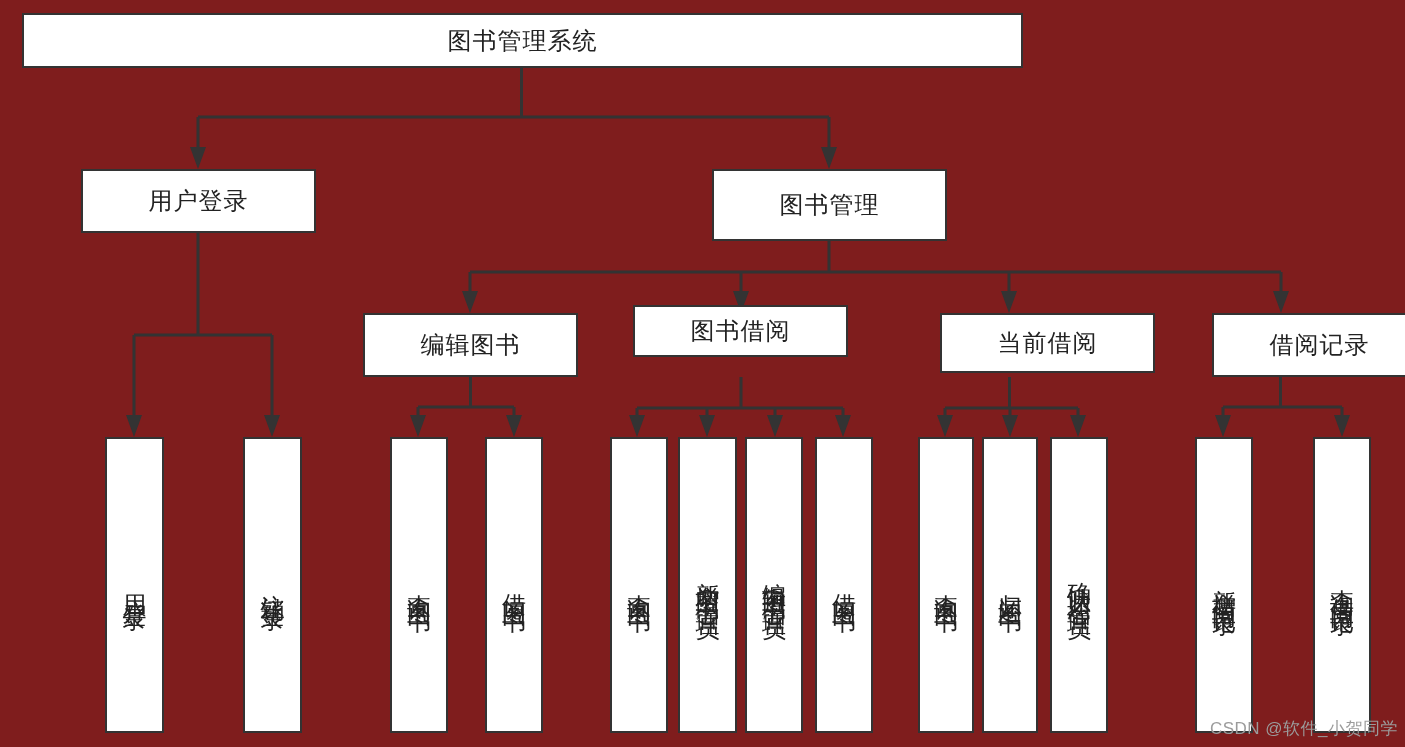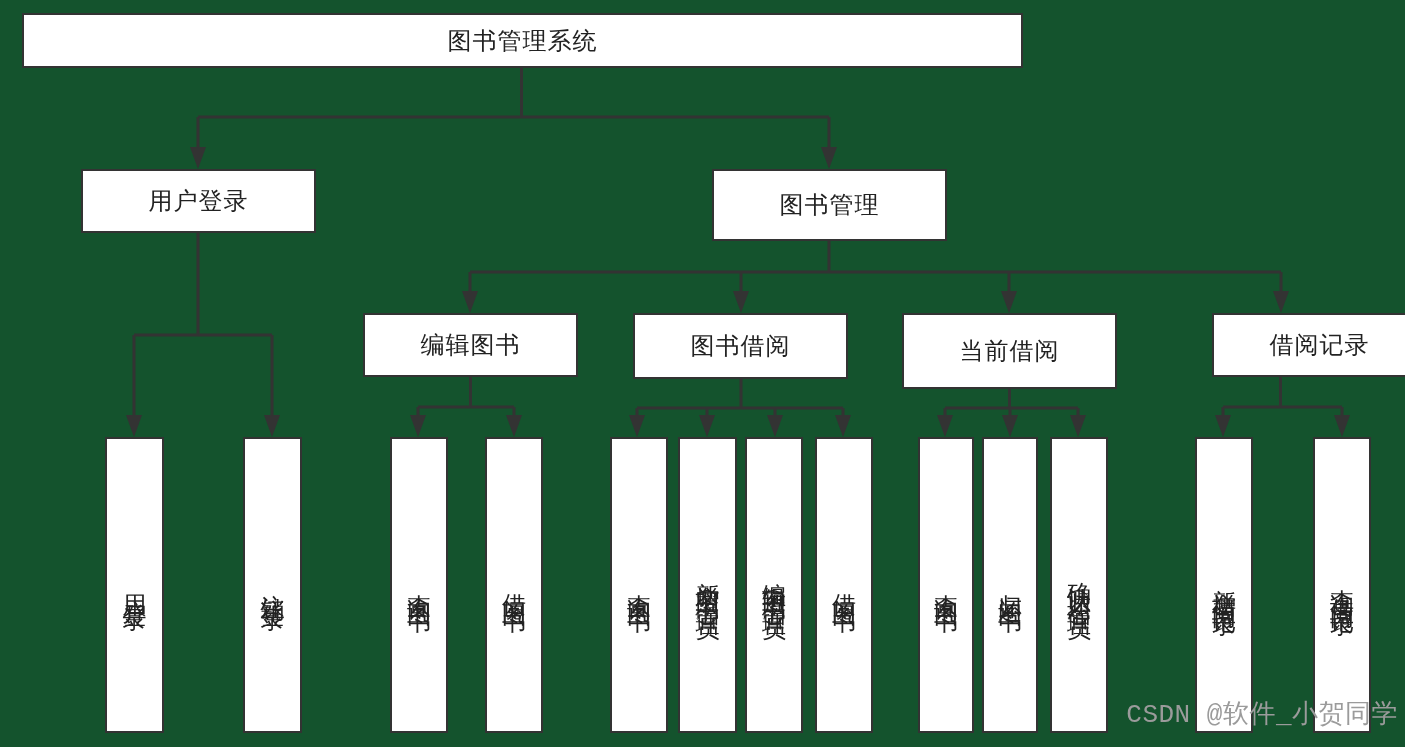--- a/index.html
+++ b/index.html
@@ -5,21 +5,21 @@
   html, body {
     margin: 0;
     padding: 0;
     background: #ffffff;
     font-family: "Liberation Sans", sans-serif;
   }
   .canvas {
     position: relative;
     width: 1405px;
     height: 747px;
-    background: #14532d;
+    background: #7f1d1d;
     overflow: hidden;
   }
   .wires {
     position: absolute;
     left: 0;
     top: 0;
     width: 1405px;
     height: 747px;
     pointer-events: none;
   }
@@ -42,26 +42,25 @@
     writing-mode: vertical-rl;
     text-orientation: mixed;
     font-size: 24px;
     letter-spacing: 5px;
     line-height: 1;
     white-space: nowrap;
   }
   .watermark {
     position: absolute;
     right: 7px;
-    bottom: 16px;
-    font-size: 26px;
+    bottom: 7px;
+    font-size: 17px;
     color: #9b9b9b;
     letter-spacing: 0.5px;
     white-space: nowrap;
-    font-family: Liberation Mono, monospace;
   }
 </style>
 </head>
 <body>
 
 <div class="canvas">
 
   <svg class="wires" viewBox="0 0 1405 747" xmlns="http://www.w3.org/2000/svg">
     <g stroke="#333333" stroke-width="3" fill="none">
       <path d="M521.5 68 V117 M198 117 H829 M198 117 V152 M829 117 V152"></path>
@@ -102,24 +101,24 @@
   <div class="node h-node" style="left:81px;top:169px;width:235px;height:64px">
     <span>用户登录</span>
   </div>
   <div class="node h-node" style="left:712px;top:169px;width:235px;height:72px">
     <span>图书管理</span>
   </div>
 
   <div class="node h-node" style="left:363px;top:313px;width:215px;height:64px">
     <span>编辑图书</span>
   </div>
-  <div class="node h-node" style="left:633px;top:313px;width:215px;height:66px">
+  <div class="node h-node" style="left:633px;top:305px;width:215px;height:52px">
     <span>图书借阅</span>
   </div>
-  <div class="node h-node" style="left:902px;top:313px;width:215px;height:76px">
+  <div class="node h-node" style="left:940px;top:313px;width:215px;height:60px">
     <span>当前借阅</span>
   </div>
   <div class="node h-node" style="left:1212px;top:313px;width:215px;height:64px">
     <span>借阅记录</span>
   </div>
 
   <div class="node v-node" style="left:105px;top:437px;width:59px;height:296px">
     <span>用户登录</span>
   </div>
   <div class="node v-node" style="left:243px;top:437px;width:59px;height:296px">

